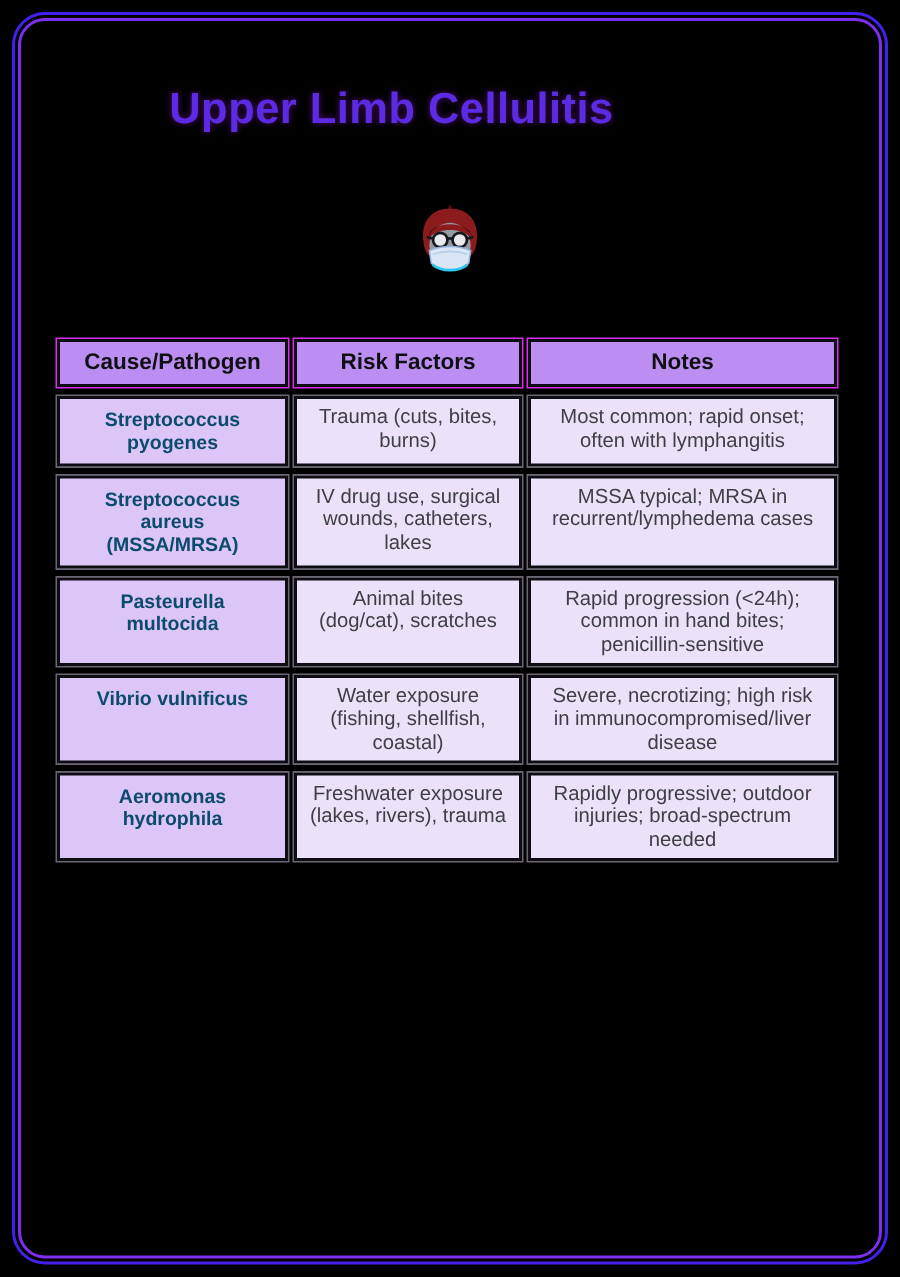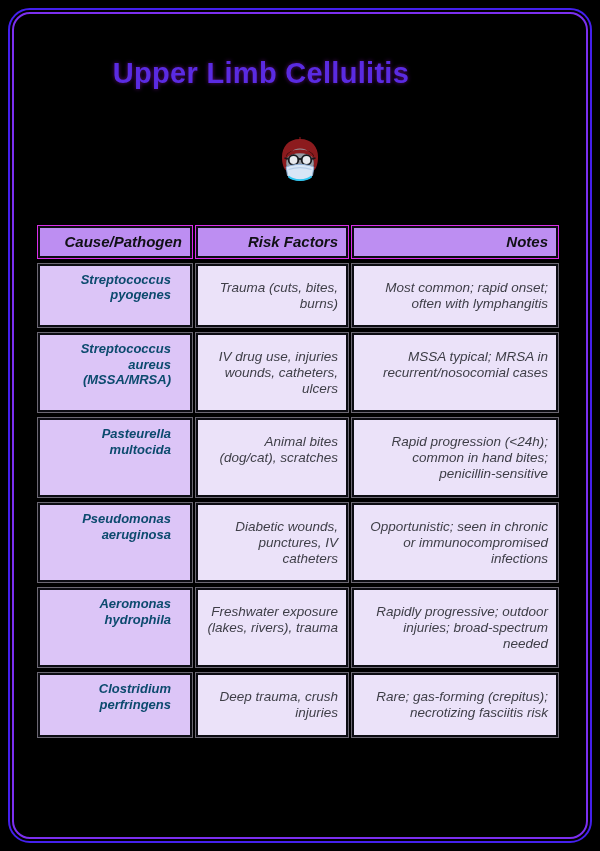--- a/index.html
+++ b/index.html
@@ -44,22 +44,21 @@
     position: absolute;
     top: 220px; left: 34px;
     width: 528px;
     border-collapse: separate;
     border-spacing: 4px 6px;
     table-layout: fixed;
   }
   th, td {
     border: 2px solid var(--cell-border, #0c0c12);
     vertical-align: top;
-    text-align: right;
-    font-style: italic;
+    text-align: center;
   }
   th.header-cell {
     background: var(--header-bg, #bd8ef2);
     color: #101014;
     font-size: 15px;
     font-weight: bold;
     padding: 5px 8px 6px 8px;
     box-shadow: 0 0 0 1px var(--header-glow, #d92de8);
   }
   td.pathogen-cell {
@@ -69,21 +68,21 @@
     font-weight: bold;
     line-height: 1.18;
     padding: 6px 19px;
     box-shadow: 0 0 0 1px rgba(238, 228, 252, 0.45);
   }
   td.detail-cell {
     background: var(--cell-bg, #ebe2f9);
     color: var(--detail-text, #3e3e47);
     font-size: 13.5px;
     line-height: 1.16;
-    padding: 14px 8px;
+    padding: 4px 8px;
     box-shadow: 0 0 0 1px rgba(238, 228, 252, 0.45);
   }
 </style>
 </head>
 <body style="background: rgb(0, 0, 0);">
 
 <div class="frame-outer"></div>
 <div class="frame-inner"></div>
 
 <h1 class="page-title">Upper Limb Cellulitis</h1>
@@ -126,37 +125,32 @@
     </tr>
   </thead>
   <tbody>
       <tr>
         <td class="pathogen-cell">Streptococcus pyogenes</td>
         <td class="detail-cell">Trauma (cuts, bites, burns)</td>
         <td class="detail-cell">Most common; rapid onset; often with lymphangitis</td>
       </tr>
       <tr>
         <td class="pathogen-cell">Streptococcus aureus (MSSA/MRSA)</td>
-        <td class="detail-cell">IV drug use, injuries wounds, catheters, ulcers</td>
-        <td class="detail-cell">MSSA typical; MRSA in recurrent/nosocomial cases</td>
+        <td class="detail-cell">IV drug use, surgical wounds, catheters, lakes</td>
+        <td class="detail-cell">MSSA typical; MRSA in recurrent/lymphedema cases</td>
       </tr>
       <tr>
         <td class="pathogen-cell">Pasteurella multocida</td>
         <td class="detail-cell">Animal bites (dog/cat), scratches</td>
         <td class="detail-cell">Rapid progression (&lt;24h); common in hand bites; penicillin-sensitive</td>
       </tr>
       <tr>
-        <td class="pathogen-cell">Pseudomonas aeruginosa</td>
-        <td class="detail-cell">Diabetic wounds, punctures, IV catheters</td>
-        <td class="detail-cell">Opportunistic; seen in chronic or immunocompromised infections</td>
+        <td class="pathogen-cell">Vibrio vulnificus</td>
+        <td class="detail-cell">Water exposure (fishing, shellfish, coastal)</td>
+        <td class="detail-cell">Severe, necrotizing; high risk in immunocompromised/liver disease</td>
       </tr>
       <tr>
         <td class="pathogen-cell">Aeromonas hydrophila</td>
         <td class="detail-cell">Freshwater exposure (lakes, rivers), trauma</td>
         <td class="detail-cell">Rapidly progressive; outdoor injuries; broad-spectrum needed</td>
       </tr>
-      <tr>
-        <td class="pathogen-cell">Clostridium perfringens</td>
-        <td class="detail-cell">Deep trauma, crush injuries</td>
-        <td class="detail-cell">Rare; gas-forming (crepitus); necrotizing fasciitis risk</td>
-      </tr>
     </tbody>
 </table>
 
 </body></html>

